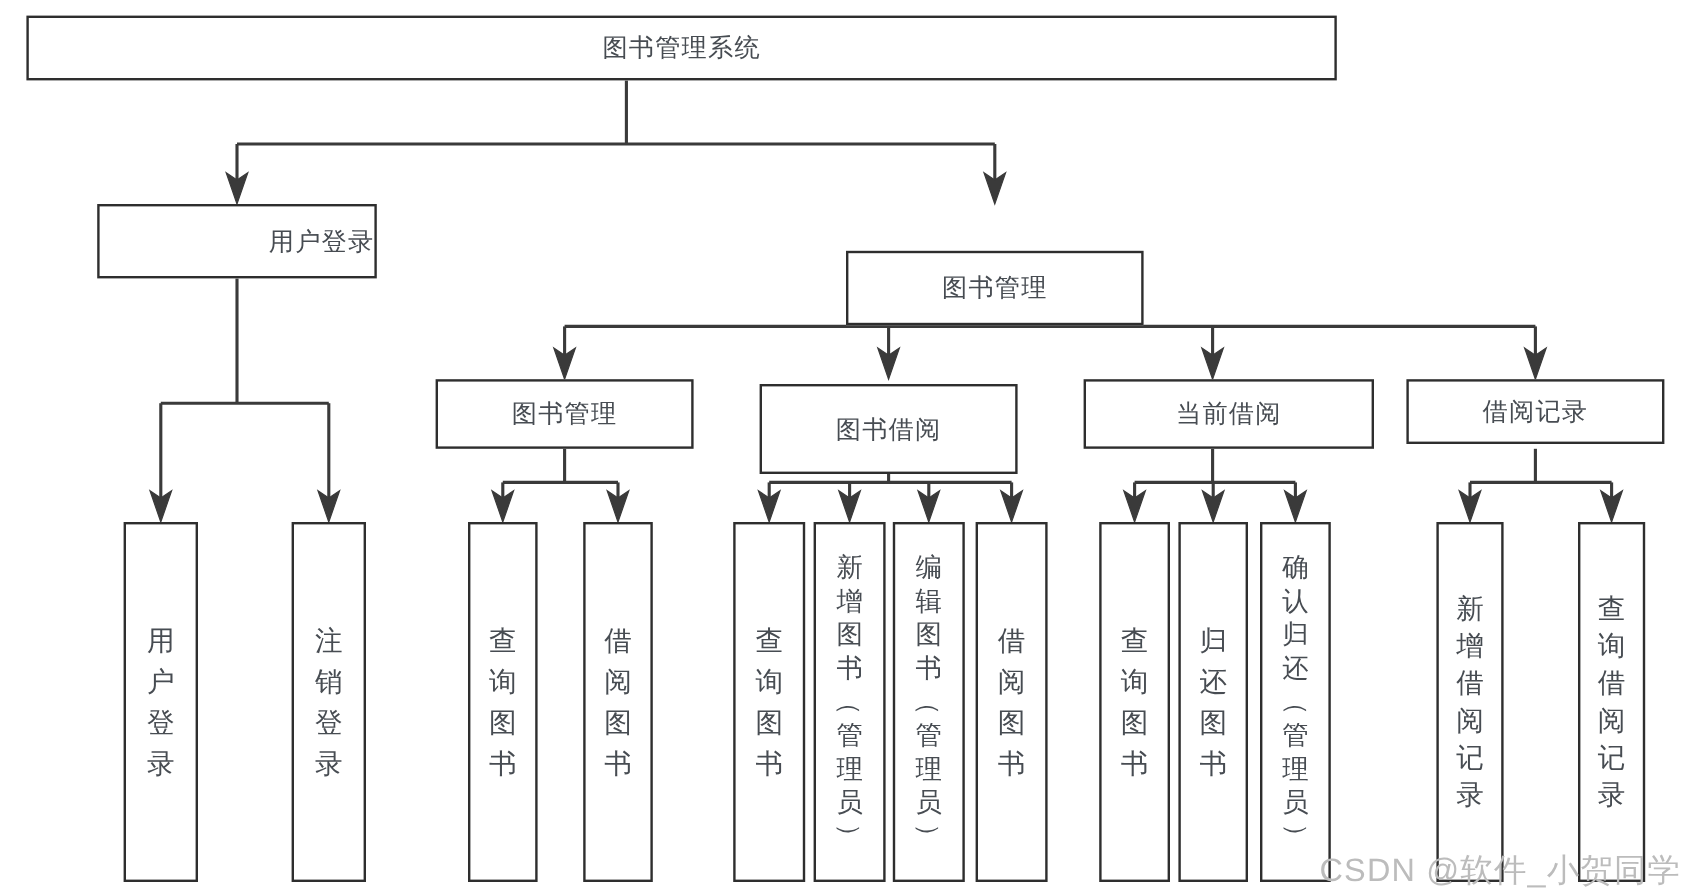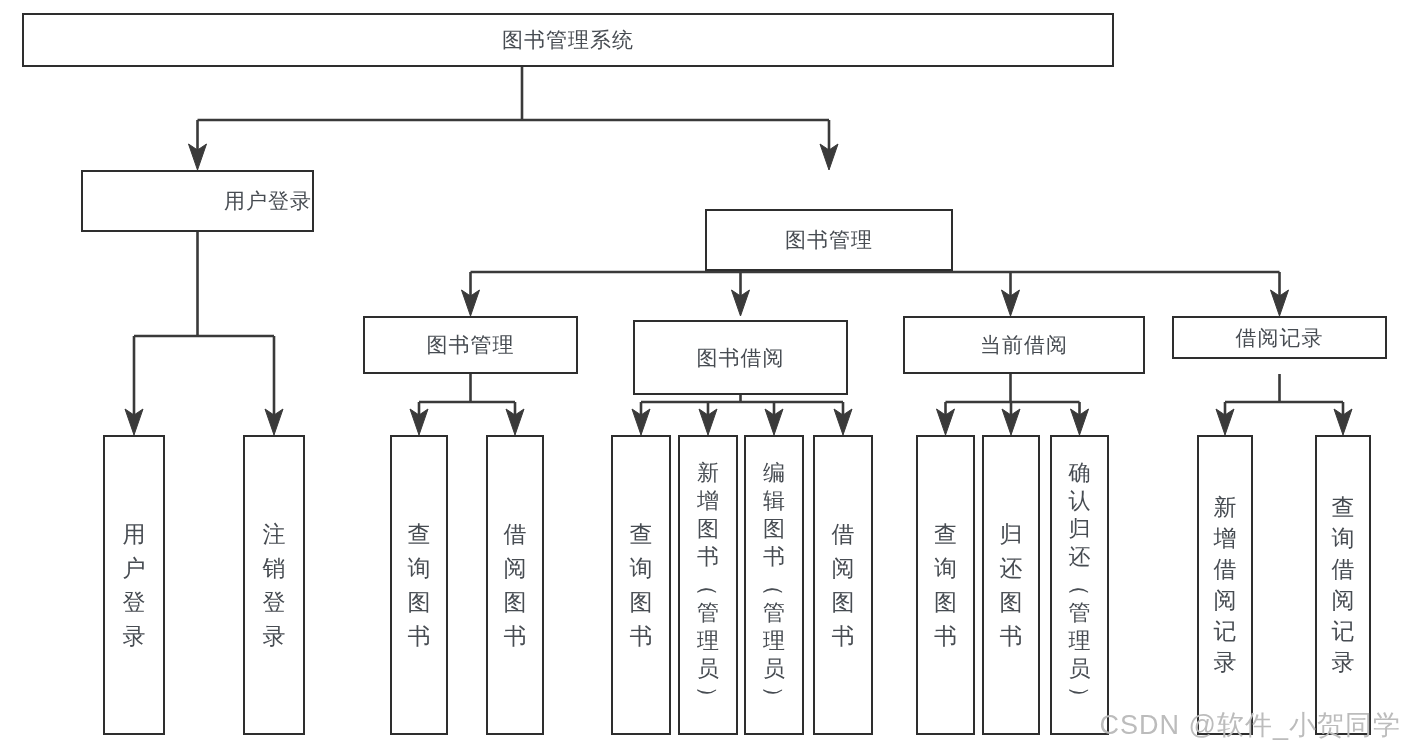--- a/index.html
+++ b/index.html
@@ -125,21 +125,21 @@
 
   <div class="box hbox" style="left:363px;top:316px;width:215px;height:58px;">
     <span>图书管理</span>
   </div>
   <div class="box hbox" style="left:633px;top:320px;width:215px;height:75px;">
     <span>图书借阅</span>
   </div>
   <div class="box hbox" style="left:903px;top:316px;width:242px;height:58px;">
     <span>当前借阅</span>
   </div>
-  <div class="box hbox" style="left:1172px;top:316px;width:215px;height:43px;">
+  <div class="box hbox" style="left:1172px;top:316px;width:215px;height:54px;">
     <span>借阅记录</span>
   </div>
 
   <div class="box vbox vshort" style="left:103px;top:435px;width:62px;height:300px;">
       <span class="vchar">用</span>
       <span class="vchar">户</span>
       <span class="vchar">登</span>
       <span class="vchar">录</span>
     </div>
   <div class="box vbox vshort" style="left:243px;top:435px;width:62px;height:300px;">

